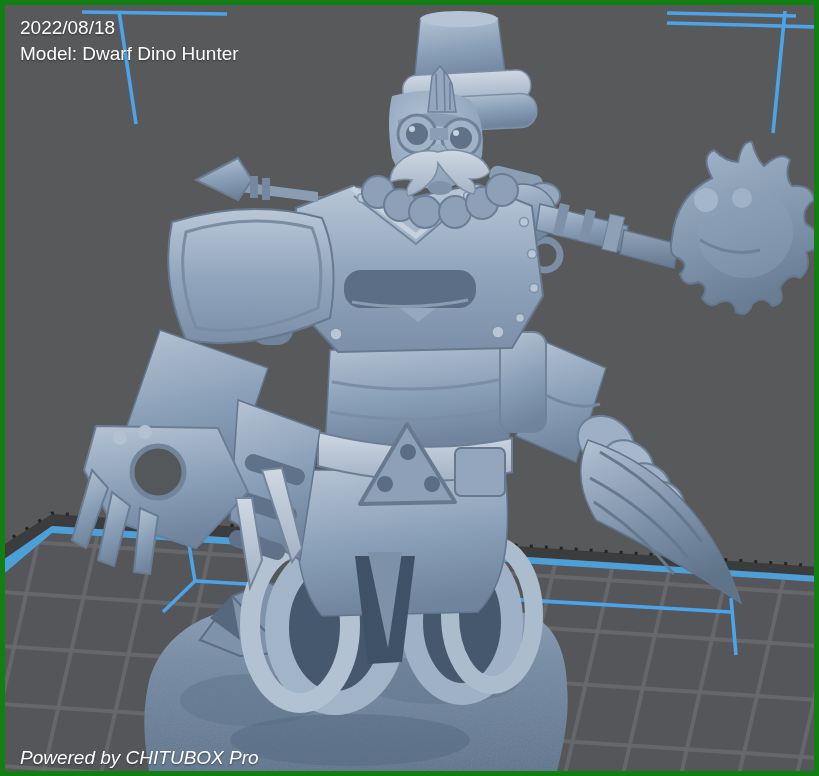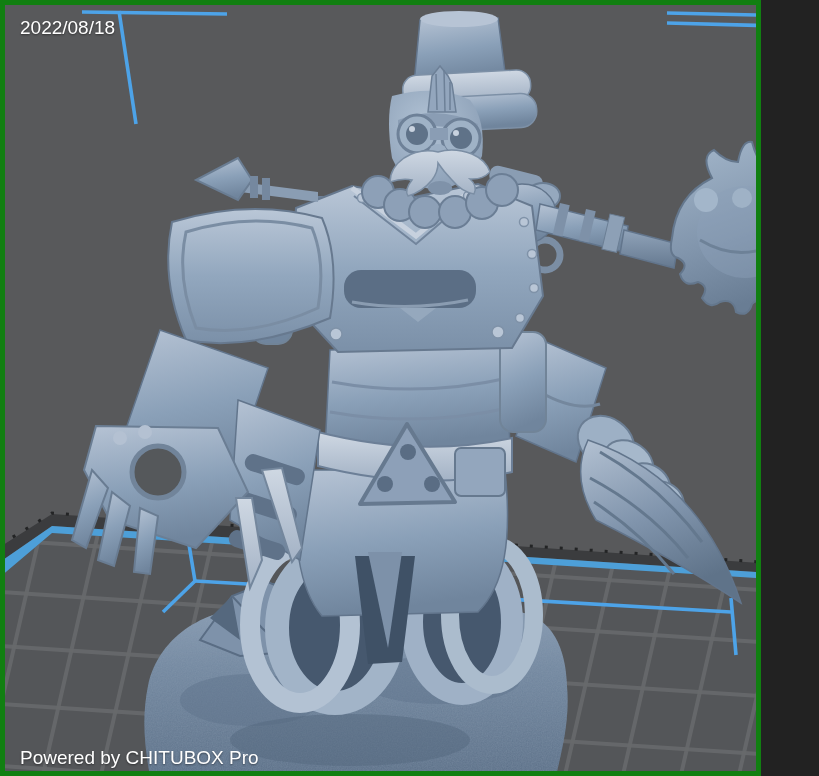--- a/index.html
+++ b/index.html
@@ -1,37 +1,37 @@
 <!DOCTYPE html>
 <html style="--scene-background_color: #58595b; --scene-border_color: #117f11; --scene-wireframe_color: #4da3e8; --scene-plate_edge_color: #4d9fd8; --scene-plate_rim_color: #3b3c3e; --scene-grid_color: #67696b; --scene-floor_color: #545659; --scene-model_base_color: #9db0c6;"><head>
 <meta charset="utf-8">
 <style>
   html,body{margin:0;padding:0;background:#222;}
   #frame{
     position:relative;
-    width:761px;height:776px;
+    width:819px;height:776px;
     box-sizing:border-box;
     border:5px solid var(--scene-border_color,#117f11);
     background:var(--scene-background_color,#58595b);
     overflow:hidden;
     font-family:"Liberation Sans", sans-serif;
   }
   #inner{position:absolute;left:0;top:0;width:809px;height:766px;}
   svg{position:absolute;left:0;top:0;display:block;}
   .overlay-text{
     position:absolute;
     color:#ffffff;
     font-size:19px;
     line-height:26px;
     text-shadow:0 1px 2px rgba(0,0,0,.45);
     white-space:nowrap;
     user-select:none;
   }
   #meta-block{left:15px;top:10px;}
-  #powered{left:15px;top:740px;}
+  #powered{left:15px;top:740px;font-style:italic;}
   .wire{stroke:var(--scene-wireframe_color,#4da3e8);stroke-width:3.6;fill:none;stroke-linecap:butt;}
   .gridline{stroke:var(--scene-grid_color,#67696b);stroke-width:4;fill:none;opacity:.9;}
   .rim-dark{fill:var(--scene-plate_rim_color,#3b3c3e);}
   .rim-blue{fill:var(--scene-plate_edge_color,#4d9fd8);}
   .ticks{stroke:#232425;stroke-width:3;fill:none;stroke-dasharray:3 12;}
   .edge{stroke:#62758c;stroke-width:1.5;}
 </style>
 </head>
 <body>
 
@@ -288,16 +288,17 @@
         <line class="wire" x1="82" y1="12" x2="227" y2="14"></line>
         <line class="wire" x1="119" y1="11" x2="136" y2="124"></line>
         <line class="wire" x1="667" y1="13" x2="796" y2="16"></line>
         <line class="wire" x1="667" y1="23" x2="819" y2="27"></line>
         <line class="wire" x1="785" y1="11" x2="773" y2="133"></line>
       </g>
     </svg>
 
     <div id="meta-block" class="overlay-text">
       <div>2022/08/18</div>
+      <div>Model: Dwarf Dino Hunter</div>
     </div>
     <div id="powered" class="overlay-text">Powered by CHITUBOX Pro</div>
   </div>
 </div>
 
 </body></html>

